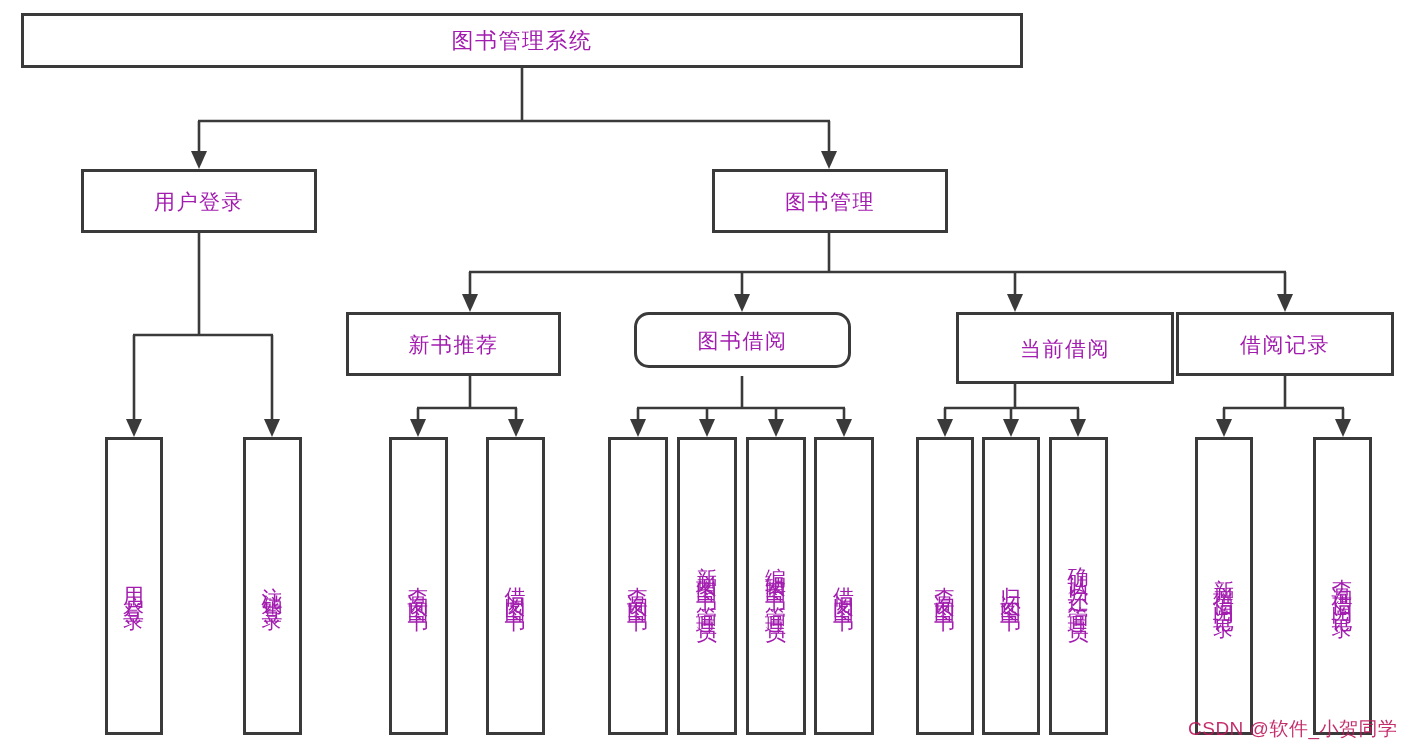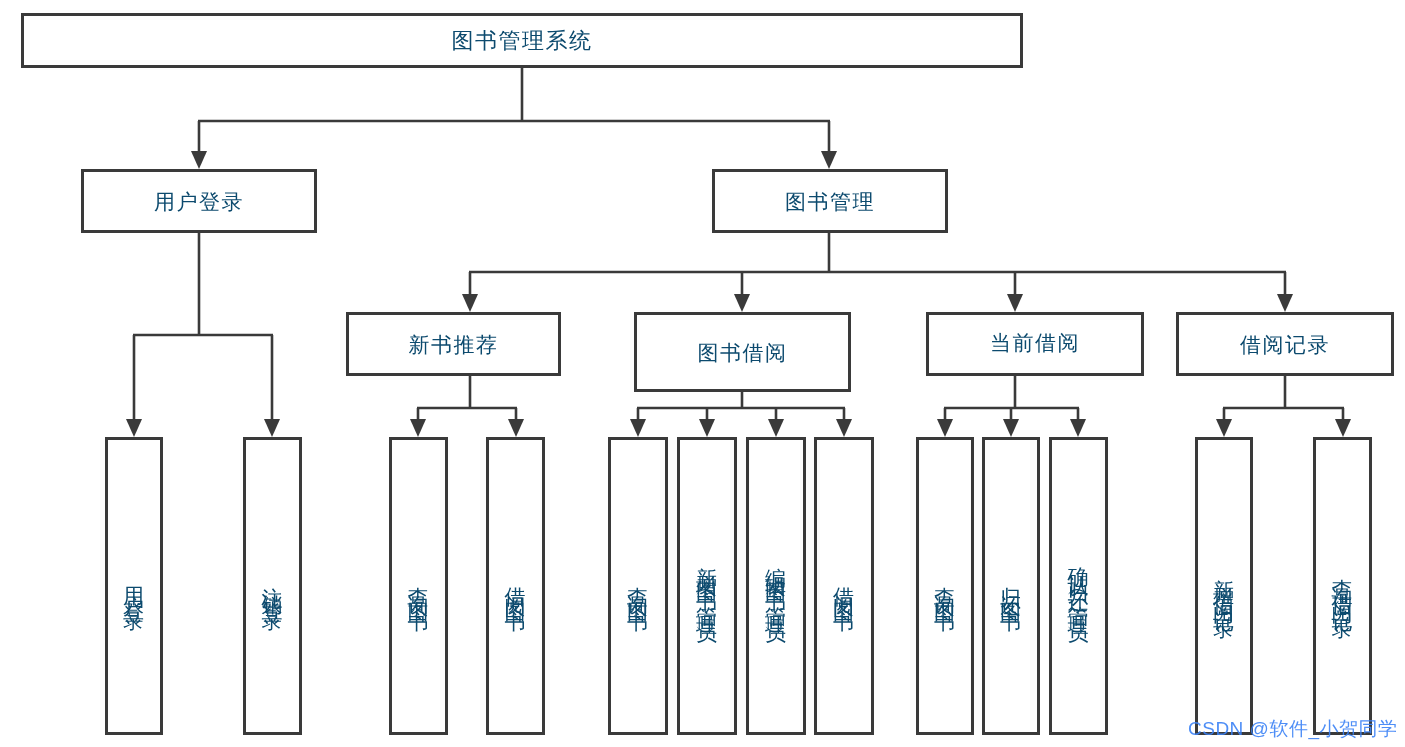--- a/index.html
+++ b/index.html
@@ -17,21 +17,21 @@
     pointer-events: none;
   }
   .box {
     position: absolute;
     box-sizing: border-box;
     border: 3px solid #3a3a3a;
     background: #ffffff;
     display: flex;
     align-items: center;
     justify-content: center;
-    color: #0c4a6e;
+    color: #a21caf;
     z-index: 2;
   }
   .htext {
     font-size: 21px;
     letter-spacing: 1.5px;
     line-height: 1;
     white-space: nowrap;
   }
   .root .htext { font-size: 22px; }
   .vtext {
@@ -41,22 +41,22 @@
     line-height: 1;
     white-space: nowrap;
   }
   
   .n-root  { left: 21px;   top: 13px;  width: 1002px; height: 55px; }
   
   .n-l2a   { left: 81px;   top: 169px; width: 236px; height: 64px; }
   .n-l2b   { left: 712px;  top: 169px; width: 236px; height: 64px; align-items: center; }
   
   .n-l3a   { left: 346px;  top: 312px; width: 215px; height: 64px; }
-  .n-l3b   { left: 634px;  top: 312px; width: 217px; height: 80px; }
-  .n-l3c   { left: 926px;  top: 312px; width: 218px; height: 64px; font-family: Liberation Mono, monospace; }
+  .n-l3b   { left: 634px;  top: 312px; width: 217px; height: 56px; border-radius: 15px; }
+  .n-l3c   { left: 956px;  top: 312px; width: 218px; height: 72px; }
   .n-l3d   { left: 1176px; top: 312px; width: 218px; height: 64px; }
   
   .leaf    { top: 437px; height: 298px; }
   .n-ul1   { left: 105px;  width: 58px; }
   .n-ul2   { left: 243px;  width: 59px; }
   .n-nb1   { left: 389px;  width: 59px; }
   .n-nb2   { left: 486px;  width: 59px; }
   .n-bw1   { left: 608px;  width: 60px; }
   .n-bw2   { left: 677px;  width: 60px; }
   .n-bw3   { left: 746px;  width: 60px; }
@@ -64,21 +64,21 @@
   .n-cu1   { left: 916px;  width: 58px; }
   .n-cu2   { left: 982px;  width: 58px; }
   .n-cu3   { left: 1049px; width: 59px; }
   .n-re1   { left: 1195px; width: 58px; }
   .n-re2   { left: 1313px; width: 59px; }
   .watermark {
     position: absolute;
     left: 1188px;
     top: 716px;
     font-size: 19px;
-    color: #3b82f6;
+    color: #be185d;
     letter-spacing: 0.5px;
     white-space: nowrap;
     z-index: 5;
     opacity: 0.9;
   }
 </style>
 </head>
 <body>
 
 <div class="canvas">

